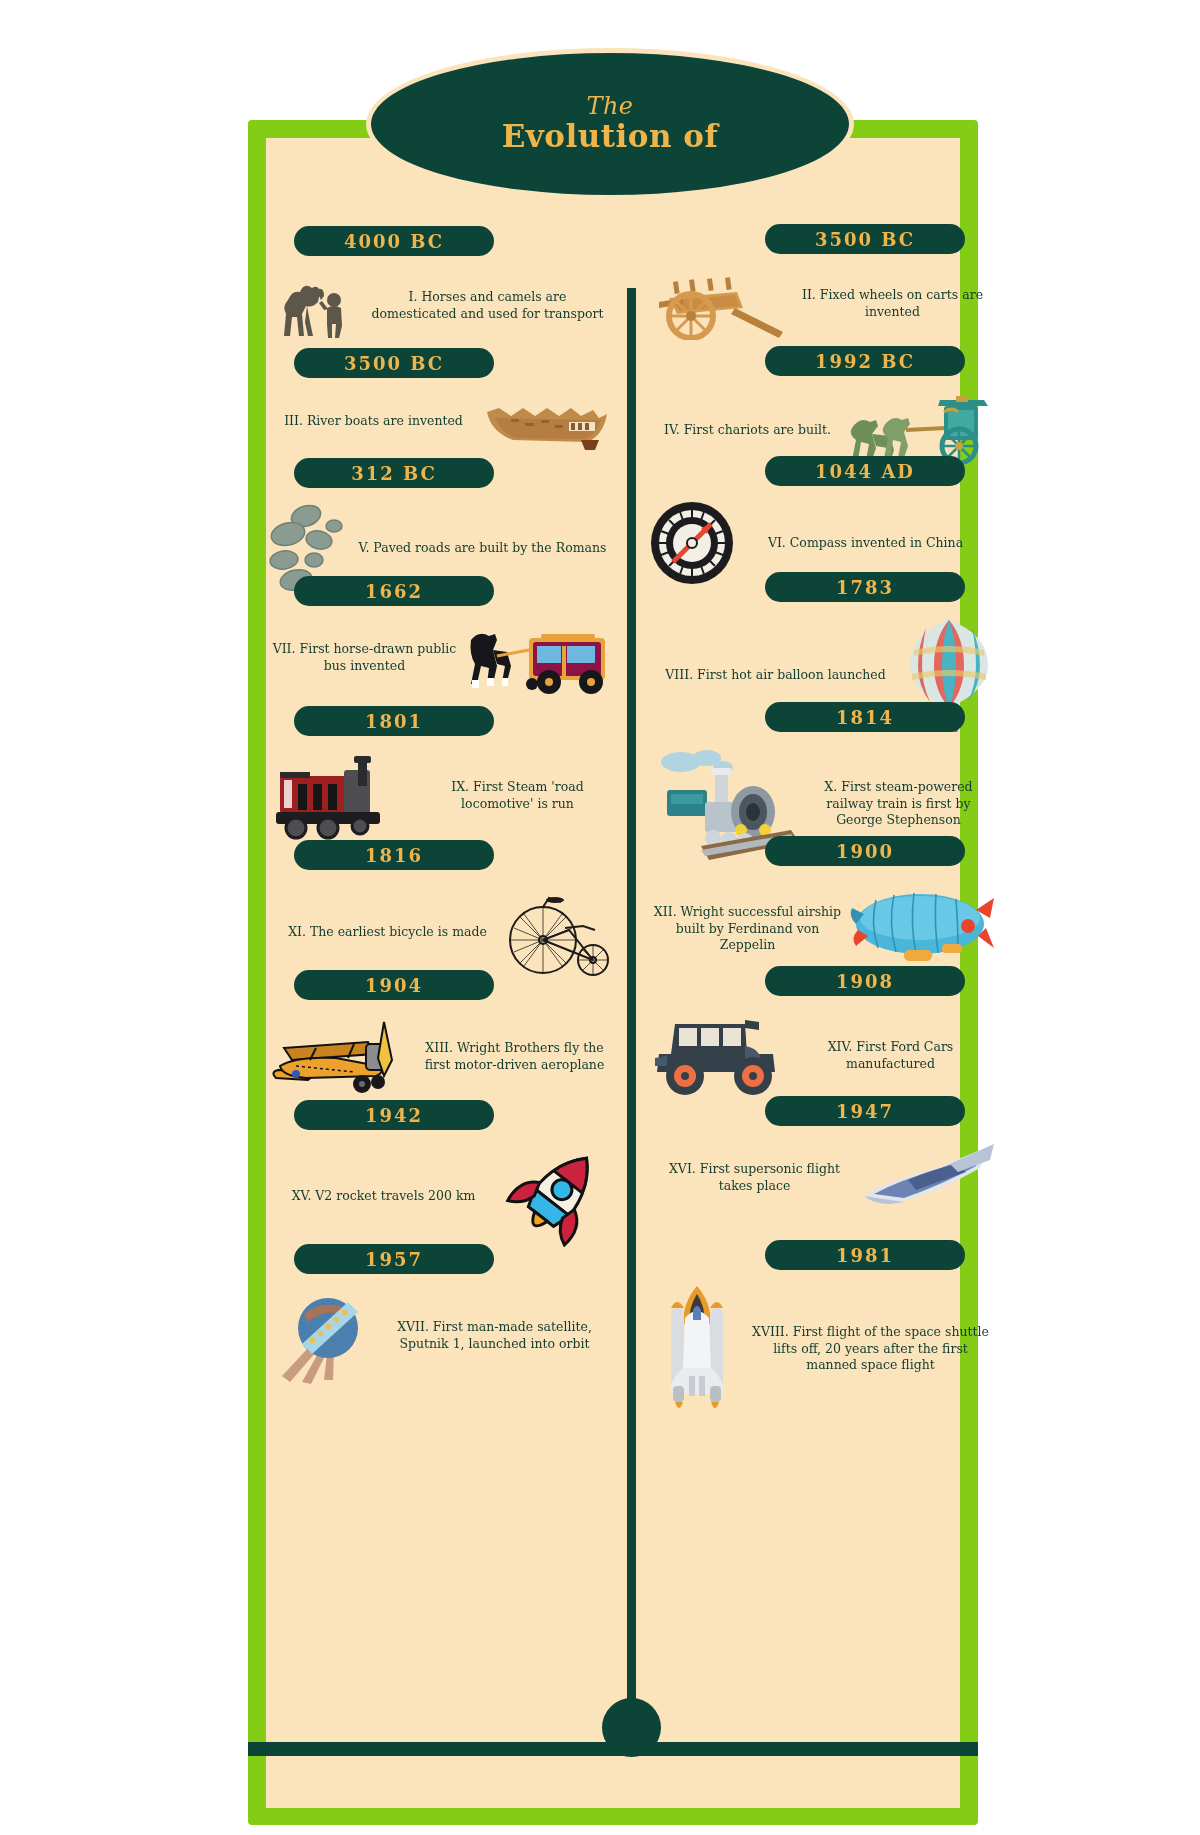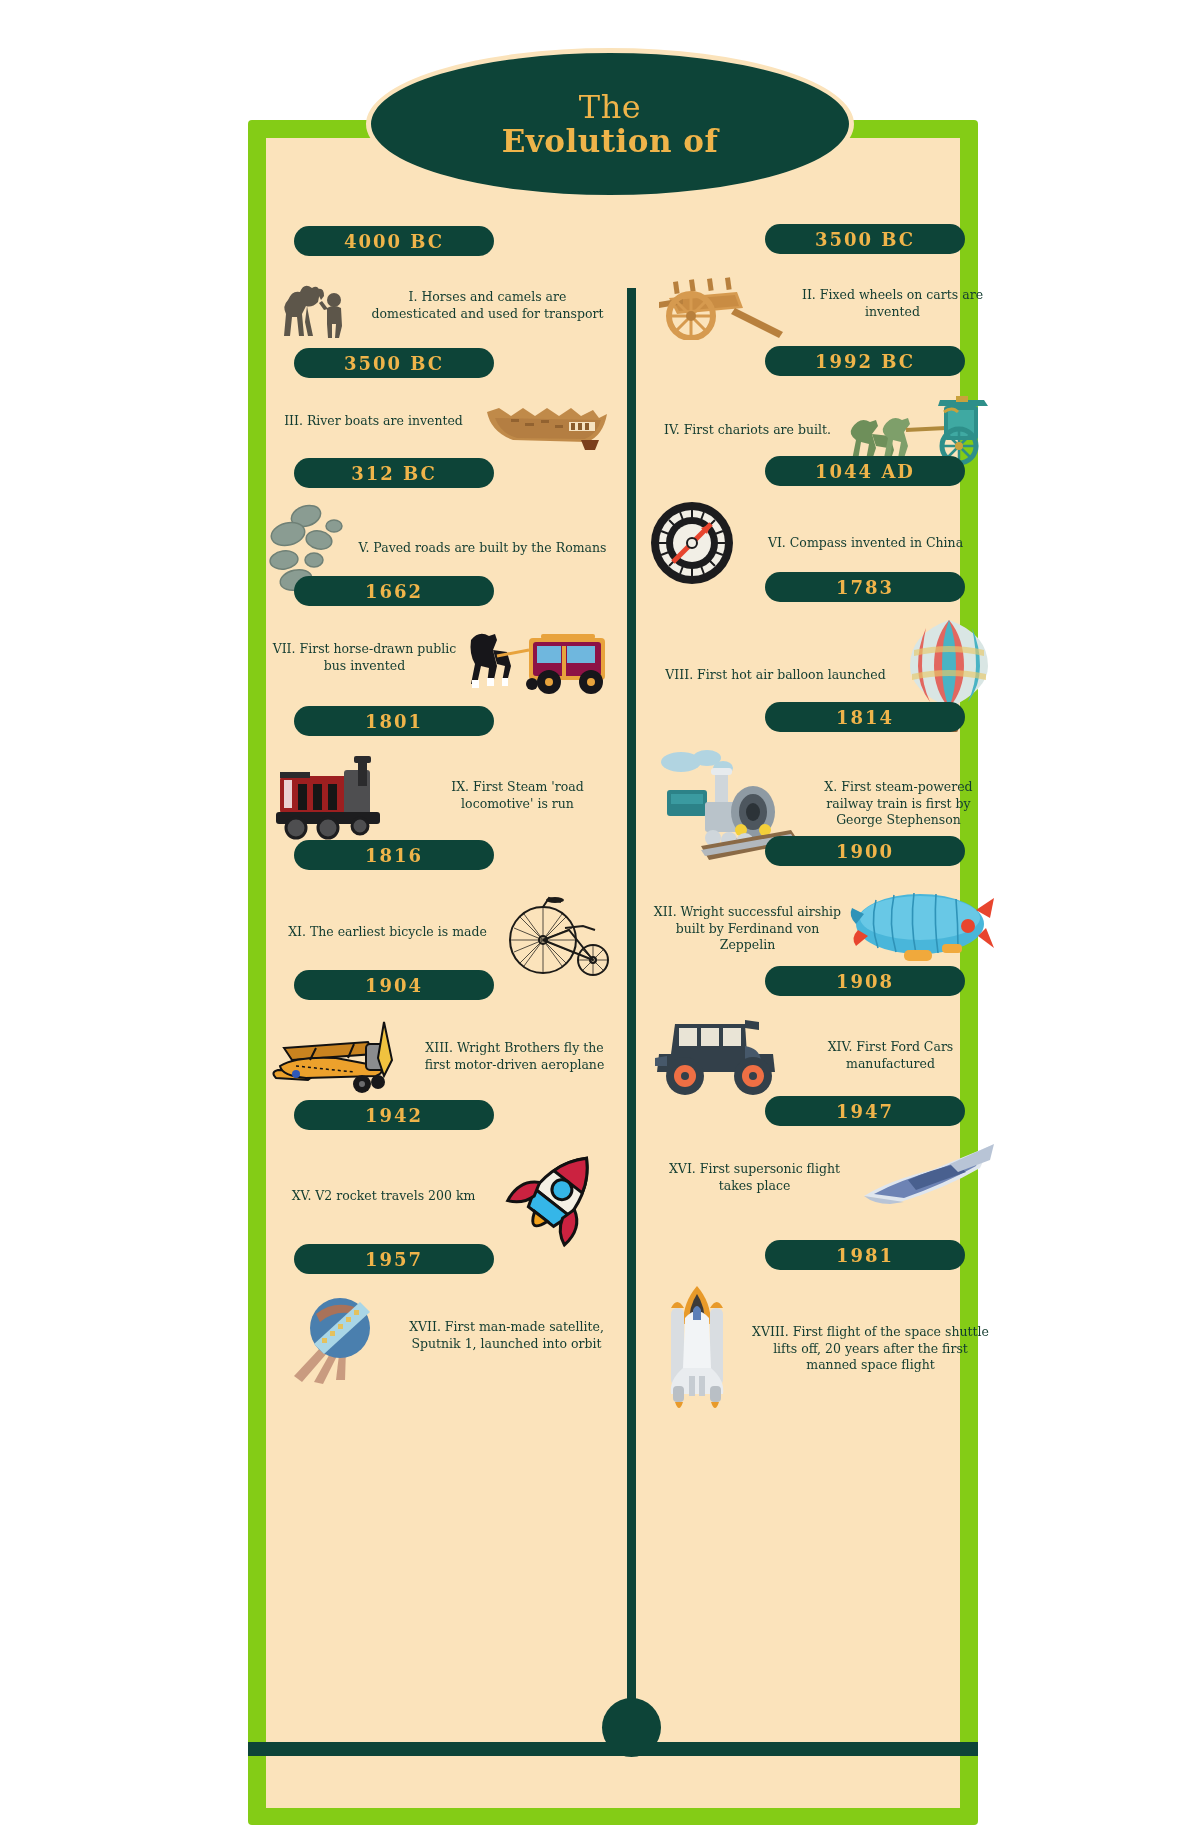--- a/index.html
+++ b/index.html
@@ -14,21 +14,21 @@
                background:#fbe3bb;}
   #footer-gap{position:absolute;left:0;top:1622px;width:730px;height:14px;background:#0d4438;}
 
   
   #title-ellipse{position:absolute;left:366px;top:48px;width:488px;height:152px;
       background:#0d4438;border:5px solid #fbe3bb;border-radius:50%;
       display:flex;flex-direction:column;align-items:center;justify-content:center;
       z-index:6;box-sizing:border-box;}
   .t-line{color:#efb44a;font-family:"DejaVu Serif",serif;letter-spacing:.5px;
           line-height:1.08;text-align:center;white-space:nowrap;}
-  .t1{font-size:32px;}
+  .t1{font-size:24px;font-style:italic;}
   .t2{font-size:31px;font-weight:bold;}
   .t3{font-size:31px;font-weight:bold;}
 
   
   #spine{position:absolute;left:361px;top:150px;width:9px;height:1465px;
          background:#0d4438;z-index:2;}
   #spine-dot{position:absolute;left:336px;top:1560px;width:59px;height:59px;
              border-radius:50%;background:#0d4438;z-index:3;}
 
   
@@ -240,21 +240,21 @@
   <path d="M34 52 Q16 62 20 86 Q34 80 38 66 Z" fill="#cb2240" stroke="#111" stroke-width="3"></path>
   <path d="M78 52 Q96 62 92 86 Q78 80 74 66 Z" fill="#cb2240" stroke="#111" stroke-width="3"></path>
   <path d="M48 78 Q56 100 64 78 Z" fill="#f3a31d" stroke="#111" stroke-width="3"></path>
  </g>
               </svg>
             </div>
           </div>
         </div>
         <div class="entry" style="top: 1106px;">
           <div class="pill pill-left" style="top: 0px;">1957</div>
-          <div class="row" style="top: 44px; padding-left: 12px;">
+          <div class="row" style="top: 44px;">
             <div class="art" style="width: 110px;">
               <svg width="110" height="96" viewBox="0 0 110 96">
  <g fill="#c99b80">
   <path d="M44 58 L16 88 L24 94 L50 64 Z"></path>
   <path d="M54 62 L36 94 L45 96 L60 66 Z"></path>
   <path d="M62 58 L58 92 L67 92 L68 60 Z"></path>
  </g>
  <circle cx="62" cy="40" r="30" fill="#4a7fae"></circle>
  <path d="M38 26 Q58 10 84 22 L86 30 Q62 18 42 34 Z" fill="#a9725a"></path>
  <path d="M36 56 L82 14 L92 24 L46 66 Z" fill="#a9d6e6"></path>

